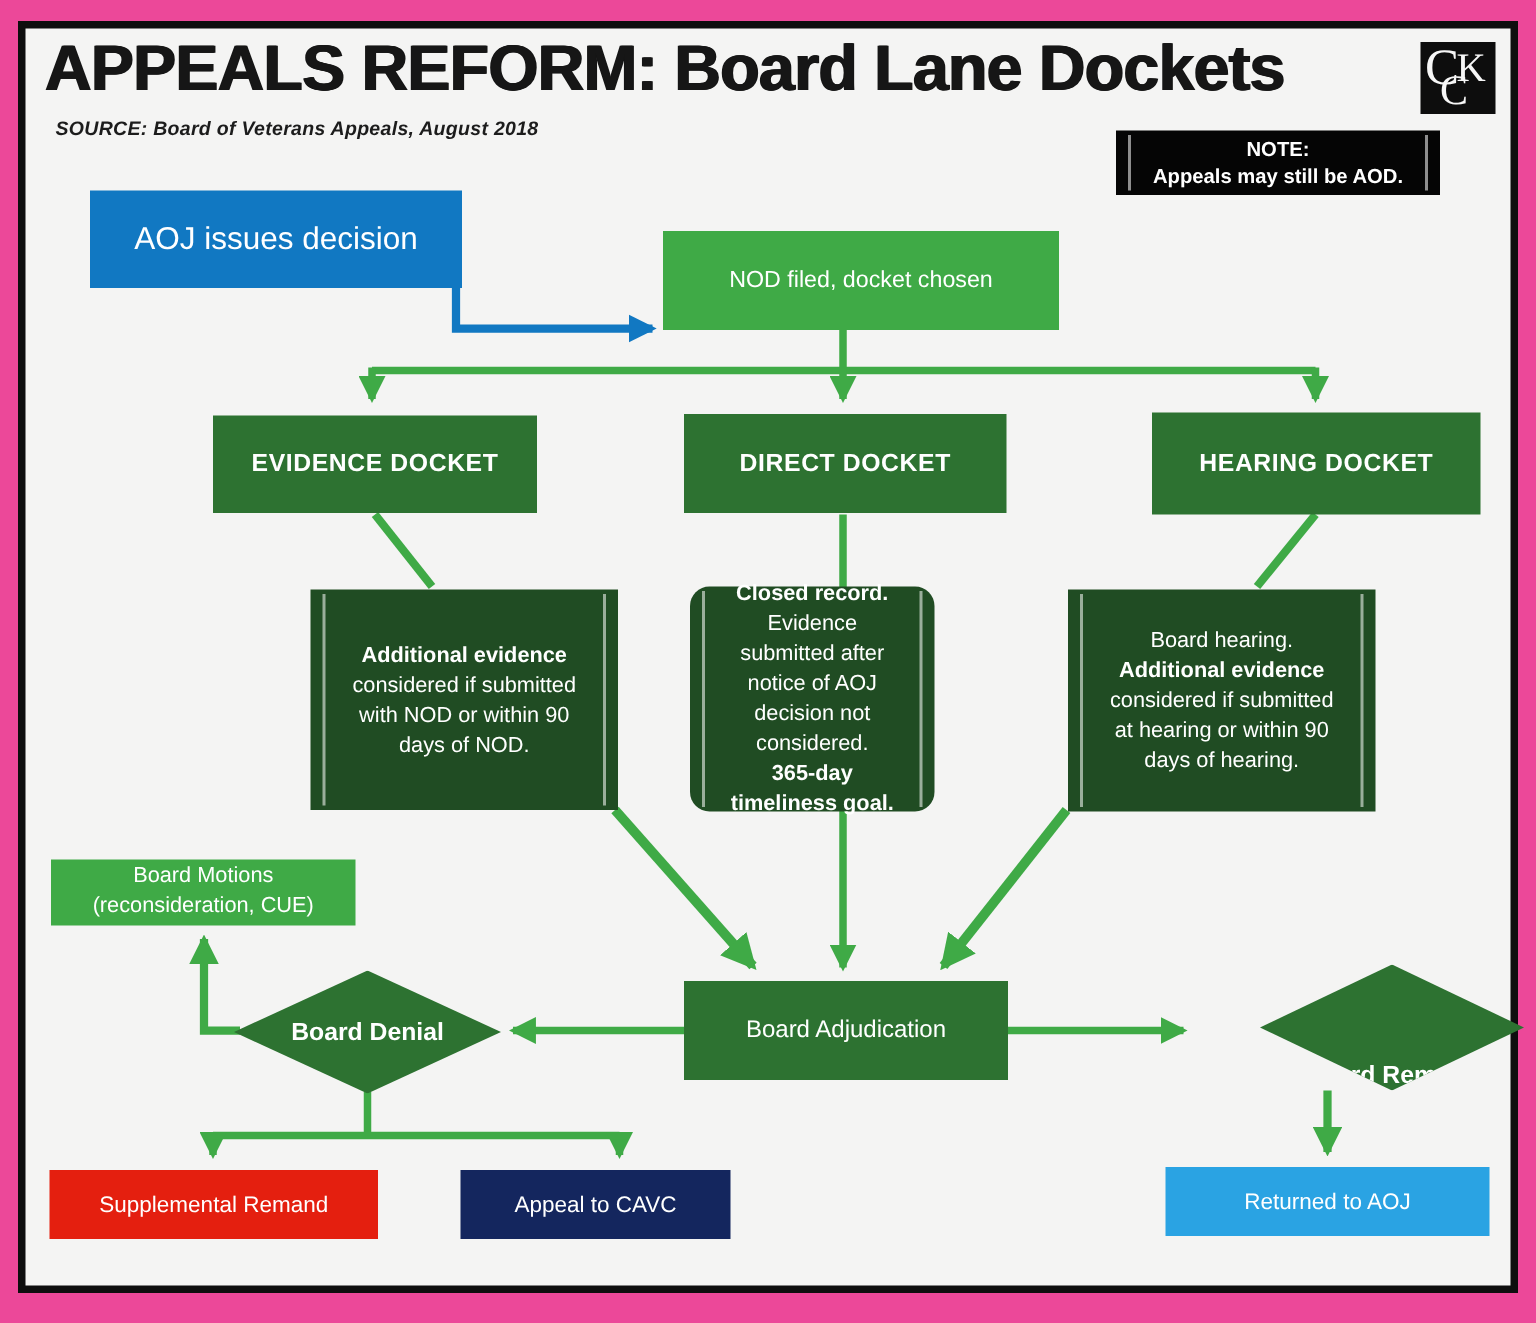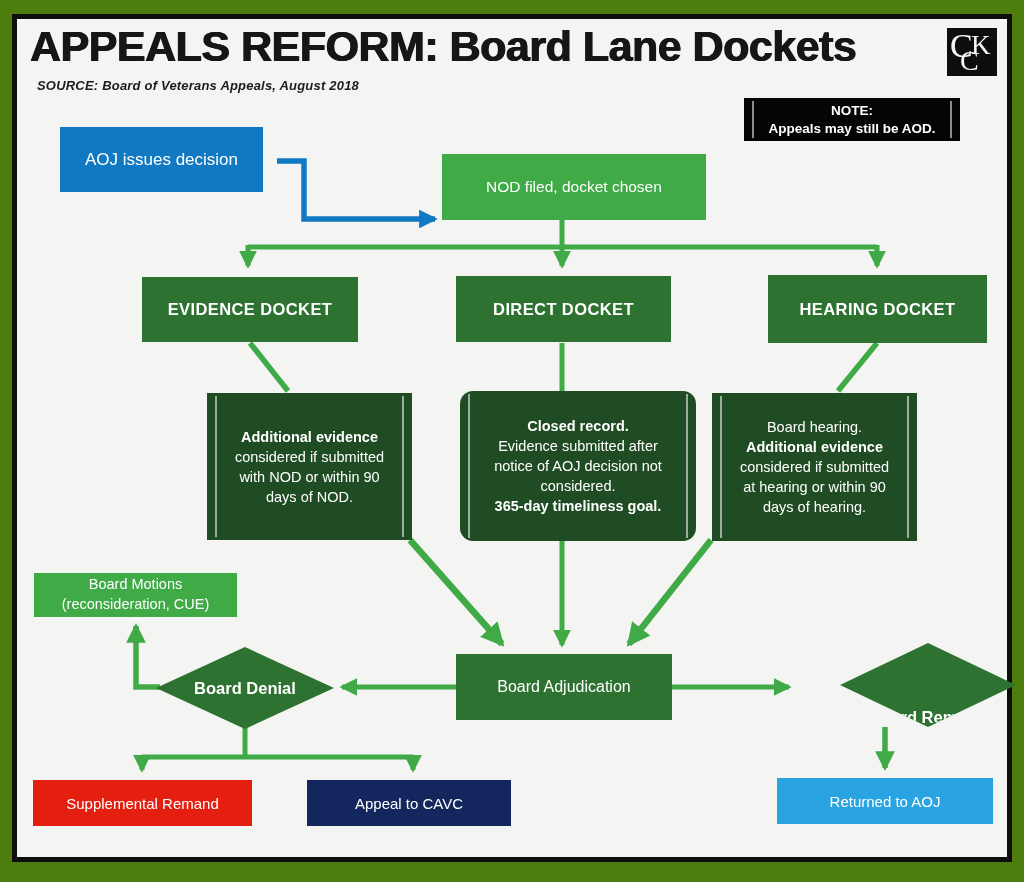--- a/index.html
+++ b/index.html
@@ -1,64 +1,64 @@
 <!DOCTYPE html>
 <html><head>
 <meta charset="utf-8">
 <style>
   html,body{margin:0;padding:0;background:#ffffff;}
-  #page{position:relative;width:1024px;height:882px;background:#4d7c0f;overflow:hidden;
+  #page{position:relative;width:1024px;height:882px;background:#ec4899;overflow:hidden;
         font-family:"Liberation Sans","DejaVu Sans",sans-serif;}
   #frame{position:absolute;left:12px;top:14px;width:1000px;height:848px;box-sizing:border-box;
          border:5px solid #0e0e0e;background:#f4f4f3;z-index:0;}
   #connectors{position:absolute;left:0;top:0;z-index:1;}
   .node{position:absolute;z-index:2;display:flex;align-items:center;justify-content:center;
         text-align:center;color:#ffffff;box-sizing:border-box;}
   .heavy{font-weight:900;text-shadow:0.6px 0 currentColor,-0.6px 0 currentColor;}
   #title{position:absolute;left:30px;top:22px;z-index:2;font-size:43px;color:#161616;
          letter-spacing:-0.5px;white-space:nowrap;}
   #source{position:absolute;left:37px;top:78px;z-index:2;font-size:13px;font-style:italic;
           font-weight:600;color:#1c1c1c;letter-spacing:0.2px;}
   
   #logo{position:absolute;left:947px;top:28px;width:50px;height:48px;background:#0d0d0d;z-index:2;
         font-family:"Liberation Serif","DejaVu Serif",serif;color:#f6f6f6;}
   #logo span{position:absolute;line-height:1;}
   #logo .l-c1{left:3px;top:1px;font-size:34px;}
   #logo .l-k{left:24px;top:4px;font-size:27px;}
   #logo .l-c2{left:13px;top:19px;font-size:28px;}
   
-  #note{left:744px;top:98px;width:216px;height:43px;background:#050505;flex-direction:column;
+  #note{left:744px;top:87px;width:216px;height:43px;background:#050505;flex-direction:column;
         font-size:13.5px;font-weight:700;line-height:1.3;}
   .sideline::before,.sideline::after{content:"";position:absolute;top:3px;bottom:3px;width:2px;
         background:rgba(255,255,255,0.55);}
   .sideline::before{left:8px;} .sideline::after{right:8px;}
   
   .blue{background:#1178c2;} .green{background:#3faa46;} .dgreen{background:#2d7231;}
   .darkest{background:#204c23;} .red{background:#e41f0f;} .navy{background:#14265e;}
   .lblue{background:#2aa3e3;}
-  #aoj{left:60px;top:127px;width:203px;height:65px;font-size:17px;}
+  #aoj{left:60px;top:127px;width:248px;height:65px;font-size:21px;}
   #nod{left:442px;top:154px;width:264px;height:66px;font-size:15.5px;}
   .docket{font-size:16.5px;font-weight:700;letter-spacing:0.4px;}
   #evidence-docket{left:142px;top:277px;width:216px;height:65px;}
   #direct-docket{left:456px;top:276px;width:215px;height:66px;}
   #hearing-docket{left:768px;top:275px;width:219px;height:68px;}
   .detail{flex-direction:column;font-size:14.5px;line-height:1.38;padding:10px 20px;}
   .detail b{font-weight:700;display:block;}
   .detail span{display:block;}
   #evidence-detail{left:207px;top:393px;width:205px;height:147px;}
-  #direct-detail{left:460px;top:391px;width:236px;height:150px;border-radius:13px;}
+  #direct-detail{left:460px;top:391px;width:163px;height:150px;border-radius:13px;}
   #hearing-detail{left:712px;top:393px;width:205px;height:148px;}
   #board-motions{left:34px;top:573px;width:203px;height:44px;flex-direction:column;
         font-size:14.5px;line-height:1.35;}
   #adjudication{left:456px;top:654px;width:216px;height:66px;font-size:16px;}
   .diamond{clip-path:polygon(50% 0,100% 50%,50% 100%,0 50%);font-size:16.5px;font-weight:700;}
   #denial{left:156px;top:647px;width:178px;height:82px;}
   #remand{left:840px;top:643px;width:176px;height:84px;align-items:flex-end;}
   #supplemental{left:33px;top:780px;width:219px;height:46px;font-size:15px;}
-  #cavc{left:307px;top:780px;width:204px;height:46px;font-size:15px;}
+  #cavc{left:307px;top:780px;width:180px;height:46px;font-size:15px;}
   #returned{left:777px;top:778px;width:216px;height:46px;font-size:15px;}
   .cg{stroke:#3faa46;fill:none;}
   .cb{stroke:#1178c2;fill:none;}
 </style>
 </head>
 <body>
 
 <div id="page">
   <div id="frame"></div>
 

